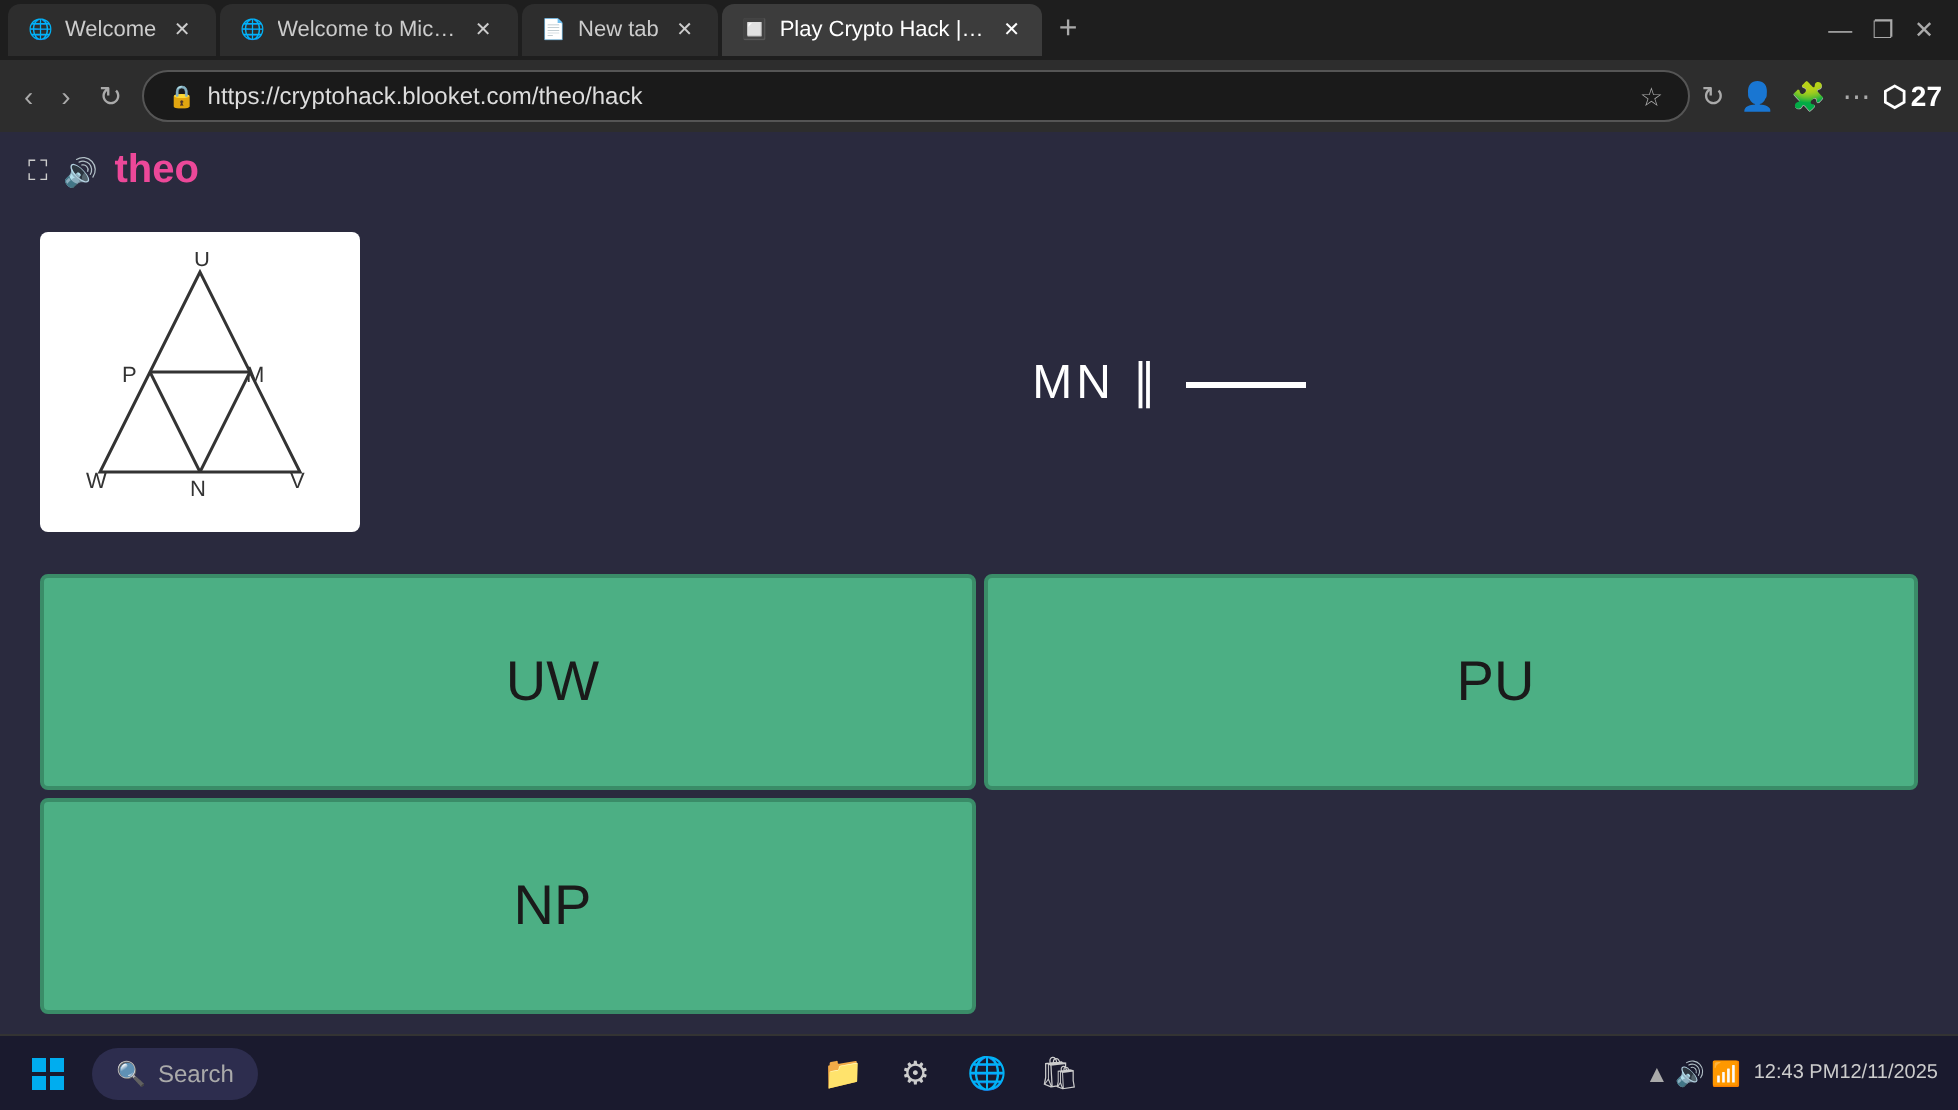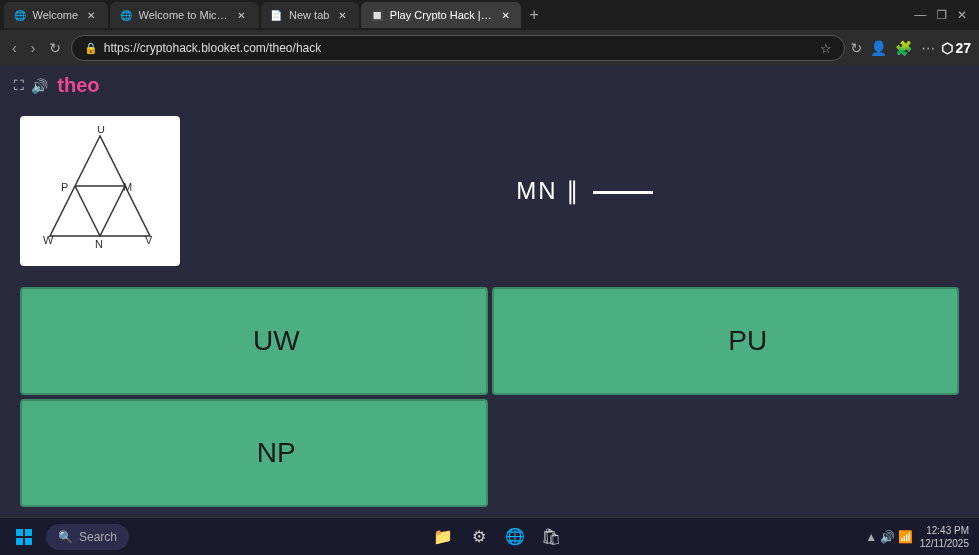--- a/index.html
+++ b/index.html
@@ -281,21 +281,21 @@
     .taskbar-right {
       display: flex;
       align-items: center;
       gap: 6px;
       font-size: 11px;
       color: #ccc;
     }
 
     .time-date {
       display: flex;
-      flex-direction: column;
+      flex-direction: row;
       align-items: flex-end;
       font-size: 10px;
       color: #ccc;
       line-height: 1.3;
     }
   </style>
 </head>
 <body>
 
 <div class="browser-chrome">

